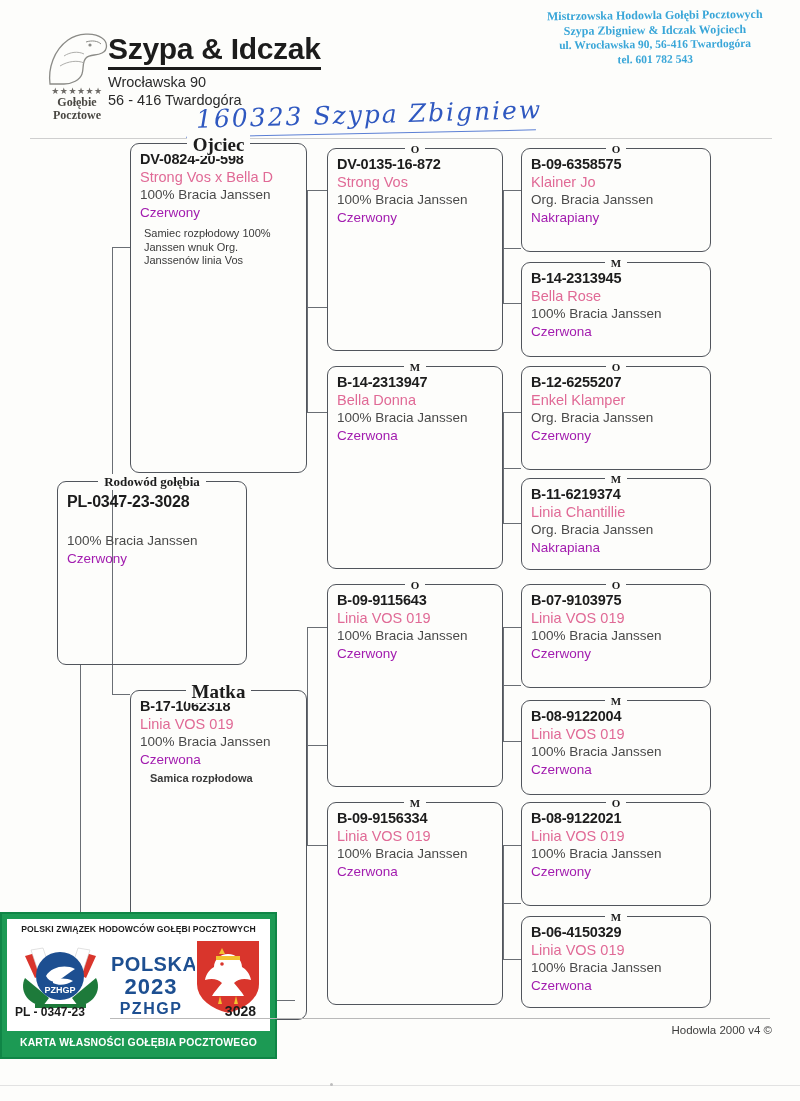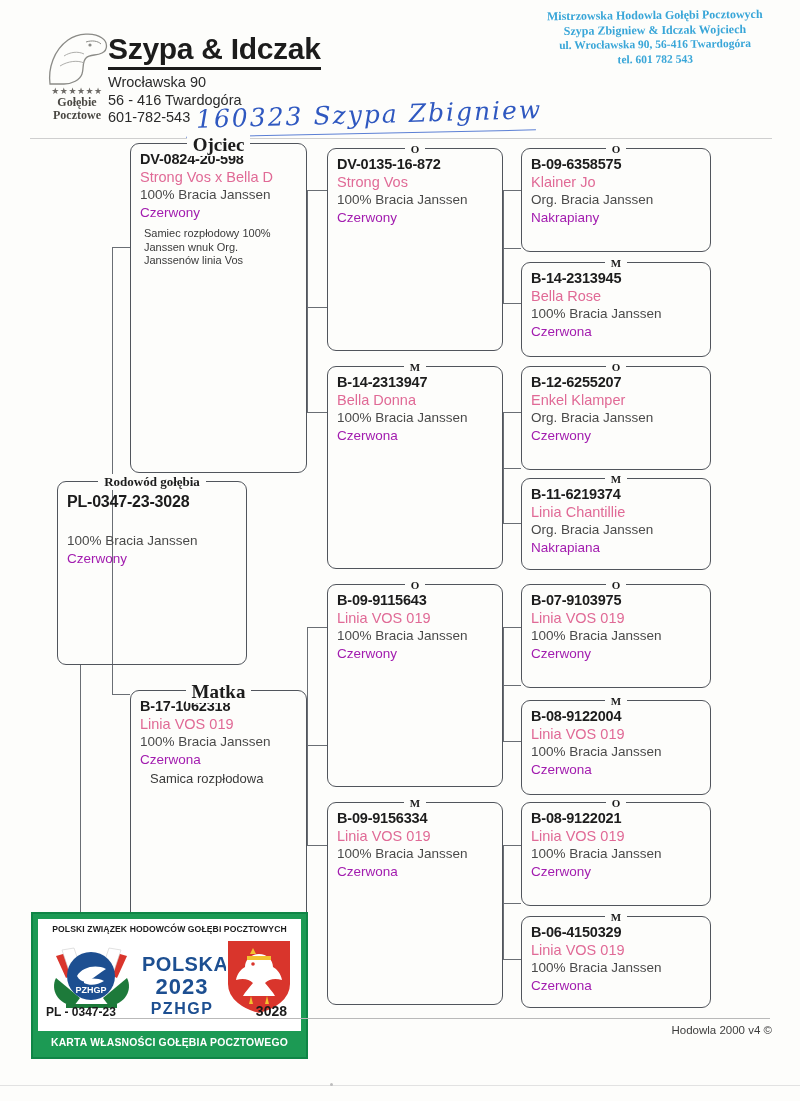--- a/index.html
+++ b/index.html
@@ -59,33 +59,32 @@
   .t-big span{font-size:19px;}
   .t-mid span{font-size:13px;}
   .t-small span{font-size:11px;}
 
   .bx-inner{padding:7px 8px 0 9px;}
   .ring{font-size:14.5px;font-weight:bold;color:#1c1c1c;line-height:17px;letter-spacing:-.2px;}
   .name{font-size:14.5px;color:#e06a96;line-height:18px;}
   .strain{font-size:13.5px;color:#4a4a4a;line-height:18px;}
   .colour{font-size:13.5px;color:#a21caf;line-height:18px;}
   .note{font-size:11px;color:#3a3a3a;line-height:13.5px;margin-top:5px;padding-left:4px;}
-  .note-c{font-size:13px;color:#3a3a3a;line-height:13.5px;margin-top:3px;padding-left:10px;}
+  .note-c{font-size:11px;color:#3a3a3a;line-height:13.5px;margin-top:3px;padding-left:10px;font-weight:bold;}
 
   
   .ln{position:absolute;background:#6a6e74;}
   .lnh{height:1px;}
   .lnv{width:1px;}
 
   
   .pzhgp{
     position:absolute;left:0px;top:912px;width:277px;height:147px;
     background:#1c9a54;border:2px solid #0f8546;box-sizing:border-box;
     padding:5px 5px 0 5px;
-    margin-left:31px;
   }
   .pz-white{background:#ffffff;width:100%;height:112px;box-sizing:border-box;position:relative;}
   .pz-top{font-size:8.6px;letter-spacing:.1px;color:#1b1b1b;text-align:center;padding-top:5px;font-weight:600;}
   .pz-row{position:relative;height:88px;}
   .pz-polska{
     position:absolute;left:104px;top:20px;width:80px;text-align:center;
     color:#1d4f91;font-weight:bold;font-family:"Liberation Sans",sans-serif;
   }
   .pz-polska .l1{font-size:20px;line-height:20px;letter-spacing:.5px;}
   .pz-polska .l2{font-size:22px;line-height:26px;letter-spacing:1px;}
@@ -116,21 +115,20 @@
     <div class="stars">★★★★★★</div>
     <div class="logo-word">Gołębie</div>
     <div class="logo-word">Pocztowe</div>
   </div>
 
   <div class="brand">
     <div class="brand-name">Szypa &amp; Idczak</div>
     <div class="brand-addr">
       <div>Wrocławska 90</div>
       <div>56 - 416  Twardogóra</div>
-      <div>601-782-543</div>
     </div>
   </div>
 
   <div class="handwriting">160323 Szypa Zbigniew</div>
   <div class="hand-rule"></div>
 
   <div class="stamp">
     <div>Mistrzowska Hodowla Gołębi Pocztowych</div>
     <div>Szypa Zbigniew &amp; Idczak Wojciech</div>
     <div>ul. Wrocławska 90, 56-416 Twardogóra</div>

